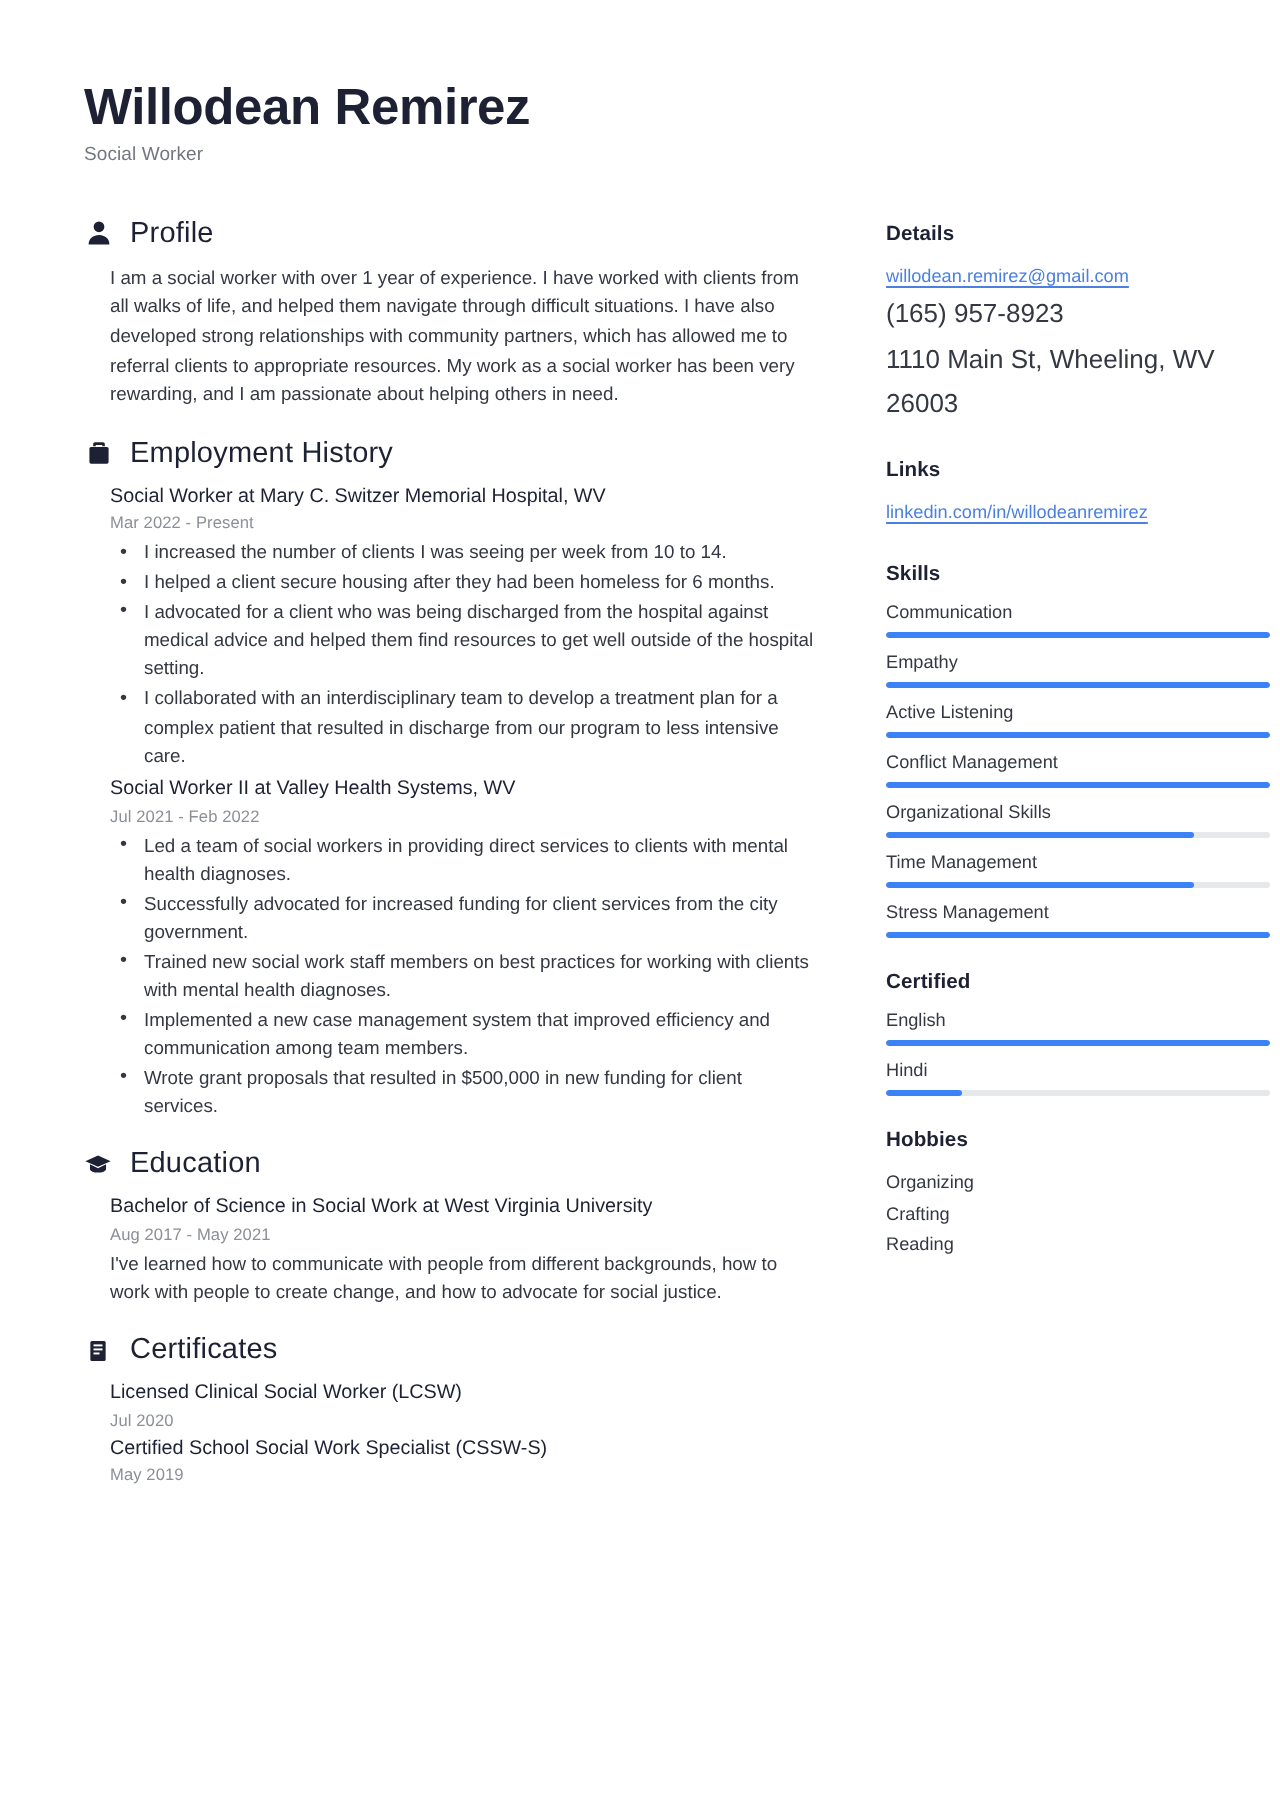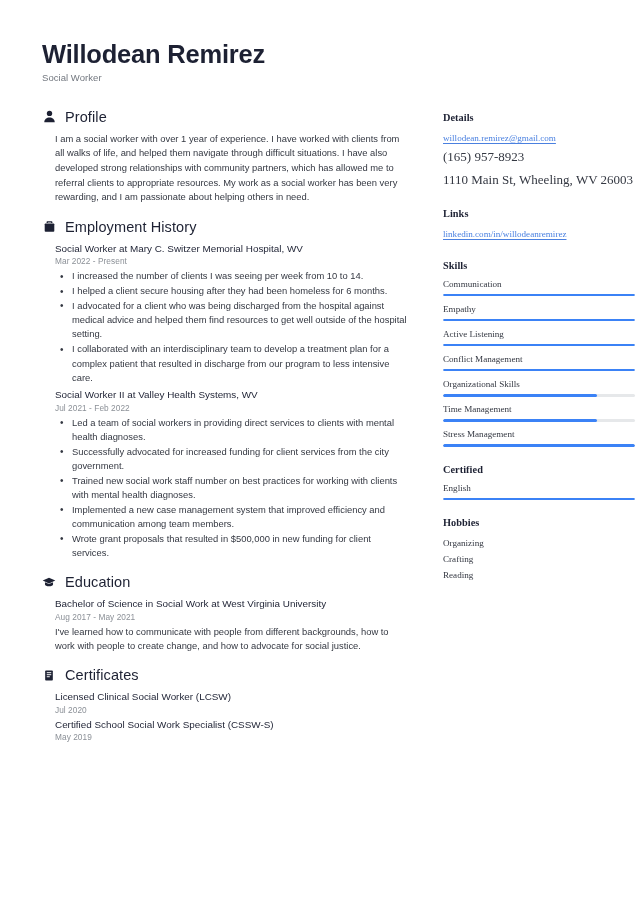--- a/index.html
+++ b/index.html
@@ -32,21 +32,21 @@
   .job-title {
     font-size: 9.5px;
     color: #72777f;
     margin-top: 3px;
     letter-spacing: 0.05px;
   }
 
   
   .columns { display: flex; align-items: flex-start; }
   .col-left  { width: 366px; flex: 0 0 366px; }
-  .col-right { width: 192px; flex: 0 0 192px; margin-left: 35px; padding-top: 3px; font-family: Liberation Serif, serif; }
+  .col-right { width: 192px; flex: 0 0 192px; margin-left: 35px; padding-top: 3px; }
 
   
   .section { margin-bottom: 14px; }
   .section-head {
     display: flex;
     align-items: center;
     gap: 9px;
     margin-bottom: 7px;
   }
   .section-icon {
@@ -203,21 +203,21 @@
             <li>I collaborated with an interdisciplinary team to develop a treatment plan for a complex patient that resulted in discharge from our program to less intensive care.</li>
           </ul>
         </div>
 
         <div class="entry">
           <div class="entry-title">Social Worker II at Valley Health Systems, WV</div>
           <div class="entry-date">Jul 2021 - Feb 2022</div>
           <ul class="bullets">
             <li>Led a team of social workers in providing direct services to clients with mental health diagnoses.</li>
             <li>Successfully advocated for increased funding for client services from the city government.</li>
-            <li>Trained new social work staff number on best practices for working with clients with mental health diagnoses.</li>
+            <li>Trained new social work staff members on best practices for working with clients with mental health diagnoses.</li>
             <li>Implemented a new case management system that improved efficiency and communication among team members.</li>
             <li>Wrote grant proposals that resulted in $500,000 in new funding for client services.</li>
           </ul>
         </div>
       </div>
 
       <div class="section">
         <div class="section-head">
           <span class="section-icon">
             <svg width="14" height="14" viewBox="0 0 16 16" fill="currentColor">
@@ -328,20 +328,26 @@
       <div class="side-block">
         <div class="side-title">Certified</div>
 
         <div class="skill-item">
           <div class="skill-label">English</div>
           <div class="skill-track">
             <div class="skill-fill" style="width: 100%;"></div>
           </div>
         </div>
 
+        <div class="skill-item">
+          <div class="skill-label">Hindi</div>
+          <div class="skill-track">
+            <div class="skill-fill" style="width: 20%;"></div>
+          </div>
+        </div>
       </div>
 
       <div class="side-block">
         <div class="side-title">Hobbies</div>
         <div class="hobby-line">Organizing</div>
         <div class="hobby-line">Crafting</div>
         <div class="hobby-line">Reading</div>
       </div>
 
     </div>

